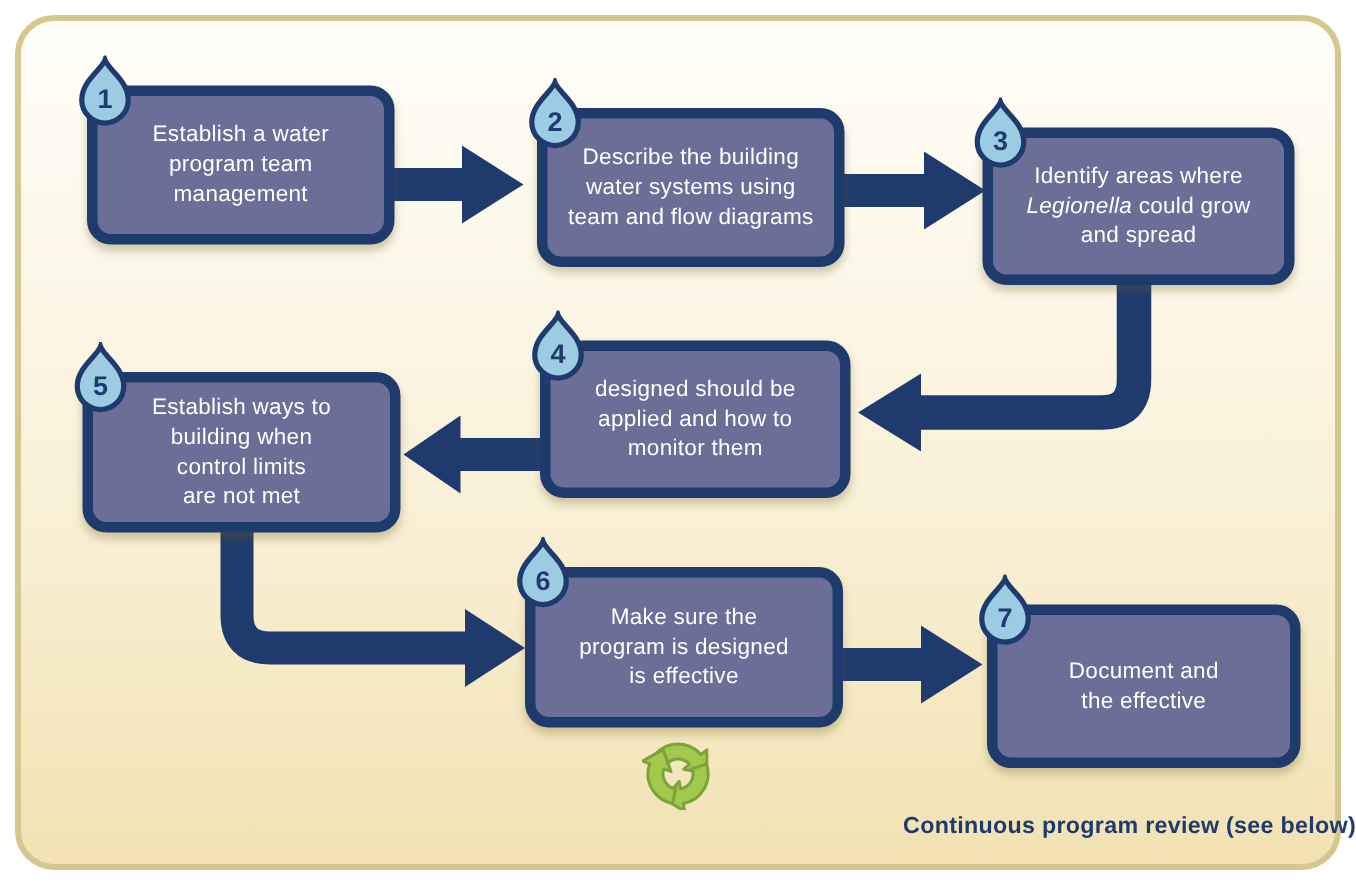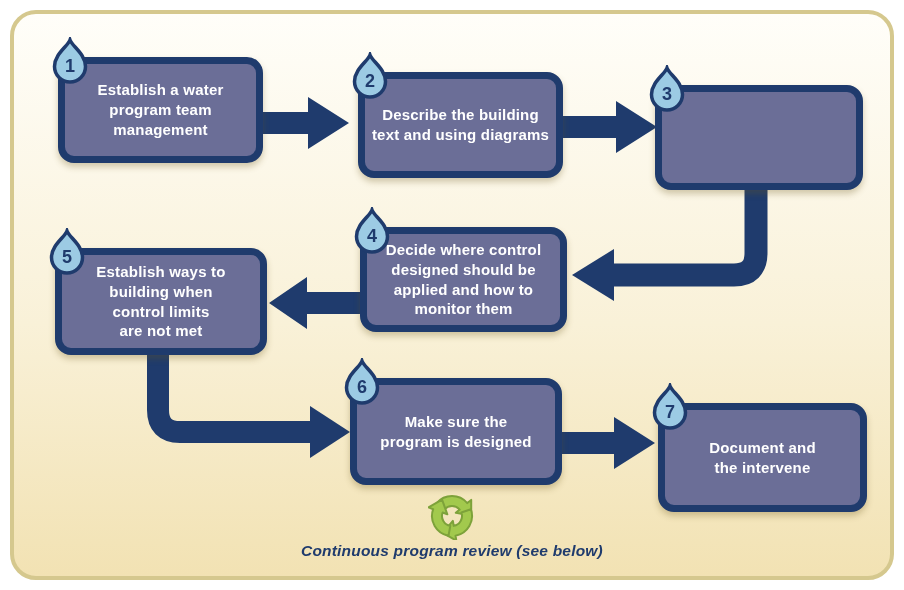--- a/index.html
+++ b/index.html
@@ -28,32 +28,32 @@
   .arrows path{fill:var(--navy);}
   .arrows path.pipe{fill:none;stroke:var(--navy);}
   .step{
     position:absolute;box-sizing:border-box;
     background:var(--boxFill);border:7px solid var(--navy);border-radius:16px;
     display:flex;align-items:center;justify-content:center;
     box-shadow:0 4px 6px rgba(110,90,30,0.30);
     z-index:2;
   }
   .label{
-    color:var(--boxText);font-weight:bold;font-size:15px;line-height:1.32;
+    color:var(--boxText);font-weight:normal;font-size:15px;line-height:1.32;
     text-align:center;letter-spacing:.2px;padding:0 4px;
   }
   .label em{font-style:italic;}
   .drop{position:absolute;left:-14px;top:-27px;width:38px;height:48px;z-index:3;}
   .drop path{fill:var(--dropFill);stroke:var(--navy);stroke-width:3.5px;}
   .drop text{
     font-family:"Liberation Sans",sans-serif;font-weight:bold;font-size:18px;
     fill:var(--navy);
   }
   .footer{
-    position:absolute;left:0;top:492px;width:904px;text-align:center;z-index:2;font-style:italic;
+    position:absolute;left:0;top:492px;width:904px;text-align:right;z-index:2;
   }
   .recycle{display:block;margin:0 auto;width:48px;height:48px;}
   .recycle .seg{fill:var(--green);stroke:var(--greenDark);stroke-width:2px;stroke-linejoin:round;}
   .caption{
     display:block;margin-top:2px;color:var(--navy);
     font-weight:bold;font-size:15.5px;letter-spacing:.2px;
   }
 </style>
 </head>
 <body>
@@ -83,38 +83,43 @@
     </div>
 </div>
 
 <div class="step" style="left:358px;top:72px;width:205px;height:106px">
   <svg class="drop" viewBox="0 0 38 48">
     <path d="M19,3 C21,9 34.5,17 34.5,29.5 A15.5,15.5 0 1 1 3.5,29.5 C3.5,17 17,9 19,3 Z"></path>
     <text x="19" y="35" text-anchor="middle">2</text>
   </svg>
   <div class="label">
       <div><span>Describe the building</span></div>
-      <div><span>text and using diagrams</span></div>
+      <div><span>water systems using</span></div>
+      <div><span>team and flow diagrams</span></div>
     </div>
 </div>
 
 <div class="step" style="left:655px;top:85px;width:208px;height:105px">
   <svg class="drop" viewBox="0 0 38 48">
     <path d="M19,3 C21,9 34.5,17 34.5,29.5 A15.5,15.5 0 1 1 3.5,29.5 C3.5,17 17,9 19,3 Z"></path>
     <text x="19" y="35" text-anchor="middle">3</text>
   </svg>
+  <div class="label">
+      <div><span>Identify areas where</span></div>
+      <div><em>Legionella</em><span> could grow</span></div>
+      <div><span>and spread</span></div>
+    </div>
 </div>
 
 <div class="step" style="left:360px;top:227px;width:207px;height:105px">
   <svg class="drop" viewBox="0 0 38 48">
     <path d="M19,3 C21,9 34.5,17 34.5,29.5 A15.5,15.5 0 1 1 3.5,29.5 C3.5,17 17,9 19,3 Z"></path>
     <text x="19" y="35" text-anchor="middle">4</text>
   </svg>
   <div class="label">
-      <div><span>Decide where control</span></div>
       <div><span>designed should be</span></div>
       <div><span>applied and how to</span></div>
       <div><span>monitor them</span></div>
     </div>
 </div>
 
 <div class="step" style="left:55px;top:248px;width:212px;height:107px">
   <svg class="drop" viewBox="0 0 38 48">
     <path d="M19,3 C21,9 34.5,17 34.5,29.5 A15.5,15.5 0 1 1 3.5,29.5 C3.5,17 17,9 19,3 Z"></path>
     <text x="19" y="35" text-anchor="middle">5</text>
@@ -128,31 +133,32 @@
 </div>
 
 <div class="step" style="left:350px;top:378px;width:212px;height:107px">
   <svg class="drop" viewBox="0 0 38 48">
     <path d="M19,3 C21,9 34.5,17 34.5,29.5 A15.5,15.5 0 1 1 3.5,29.5 C3.5,17 17,9 19,3 Z"></path>
     <text x="19" y="35" text-anchor="middle">6</text>
   </svg>
   <div class="label">
       <div><span>Make sure the</span></div>
       <div><span>program is designed</span></div>
+      <div><span>is effective</span></div>
     </div>
 </div>
 
 <div class="step" style="left:658px;top:403px;width:209px;height:109px">
   <svg class="drop" viewBox="0 0 38 48">
     <path d="M19,3 C21,9 34.5,17 34.5,29.5 A15.5,15.5 0 1 1 3.5,29.5 C3.5,17 17,9 19,3 Z"></path>
     <text x="19" y="35" text-anchor="middle">7</text>
   </svg>
   <div class="label">
       <div><span>Document and</span></div>
-      <div><span>the intervene</span></div>
+      <div><span>the effective</span></div>
     </div>
 </div>
 
 <div class="footer">
   <svg class="recycle" viewBox="0 0 48 48">
     <g>
       <path class="seg" d="M 8.7,11.1 A 20,20 0 0 1 39.3,11.1 L 43.2,7.9 L 43.2,23.6 L 27.8,20.8 L 31.7,17.6 A 10,10 0 0 0 16.3,17.6 Z"></path>
     </g>
     <g transform="rotate(120,24,24)">
       <path class="seg" d="M 8.7,11.1 A 20,20 0 0 1 39.3,11.1 L 43.2,7.9 L 43.2,23.6 L 27.8,20.8 L 31.7,17.6 A 10,10 0 0 0 16.3,17.6 Z"></path>

